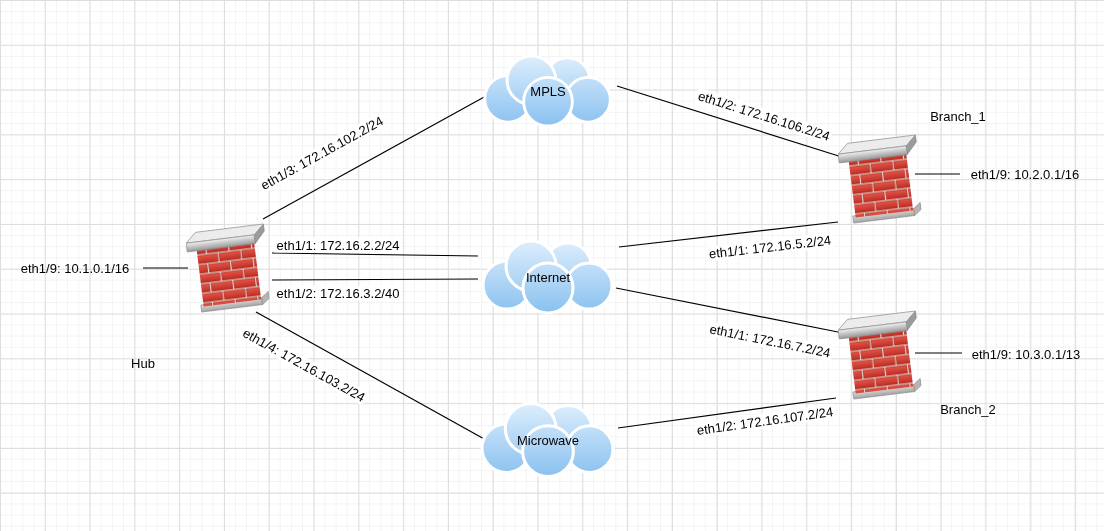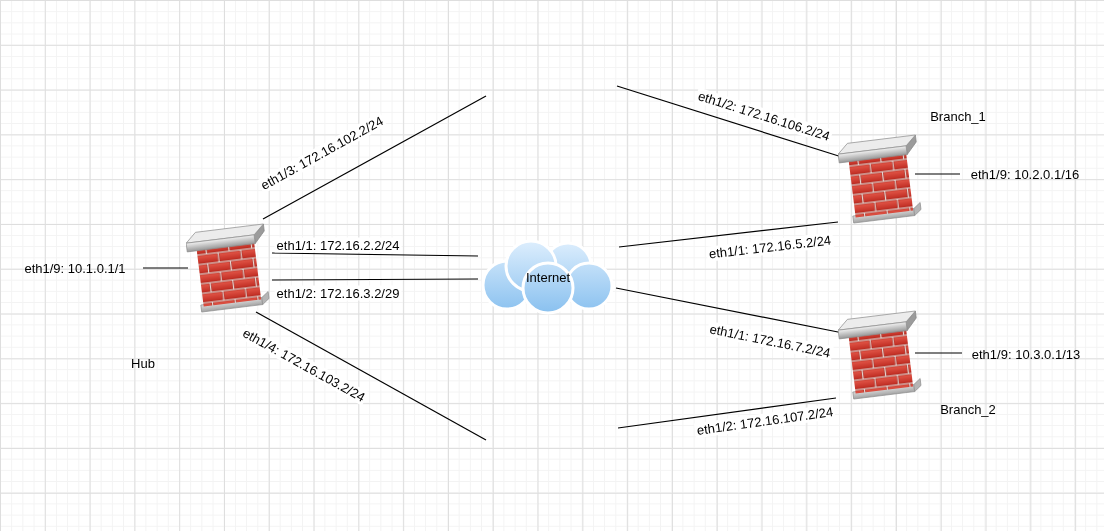--- a/index.html
+++ b/index.html
@@ -92,28 +92,40 @@
       <line x1="619" y1="247" x2="838" y2="222"></line>
       <line x1="616" y1="288" x2="843" y2="333"></line>
       <line x1="256" y1="312" x2="486" y2="440"></line>
       <line x1="618" y1="428" x2="836" y2="398"></line>
       <line x1="143" y1="268" x2="188" y2="268"></line>
       <line x1="915" y1="174" x2="960" y2="174"></line>
       <line x1="915" y1="353" x2="962" y2="353"></line>
     </g>
   </svg>
 
+  <div class="node" style="left:480px; top:54px; width:136px; height:74px;">
+    <svg viewBox="0 0 136 76">
+        <use href="#cloud-icon"></use>
+      </svg>
+    <span class="cloud-label">MPLS</span>
+  </div>
 
   <div class="node" style="left:480px; top:239px; width:136px; height:76px;text-align:center;">
     <svg viewBox="0 0 136 76">
         <use href="#cloud-icon"></use>
       </svg>
     <span class="cloud-label">Internet</span>
   </div>
 
+  <div class="node" style="left:479px; top:400px; width:138px; height:80px;">
+    <svg viewBox="0 0 136 76">
+        <use href="#cloud-icon"></use>
+      </svg>
+    <span class="cloud-label">Microwave</span>
+  </div>
 
   <div class="node" style="left:186px; top:221px; width:86px; height:94px;">
     <svg viewBox="0 0 98 104">
         <use href="#fw-icon"></use>
       </svg>
   </div>
 
   <div class="node" style="left:838px; top:131px; width:86px; height:96px;">
     <svg viewBox="0 0 98 104">
         <use href="#fw-icon"></use>
@@ -129,29 +141,29 @@
   <div class="node-label" style="left:143px; top:323px;margin-top:40px;">Hub</div>
   <div class="node-label" style="left:958px; top:116px;text-align:center;">Branch_1</div>
   <div class="node-label" style="left:956px; top:409px;margin-left:12px;">Branch_2</div>
 
   <div class="edge-label" style="left:322px; top:153px; transform:translate(-50%,-50%) rotate(-29deg);">eth1/3: 172.16.102.2/24</div>
 
   <div class="edge-label" style="left:764px; top:116px; transform:translate(-50%,-50%) rotate(17.5deg);">eth1/2: 172.16.106.2/24</div>
 
   <div class="edge-label" style="left:338px; top:245px; transform:translate(-50%,-50%);">eth1/1: 172.16.2.2/24</div>
 
-  <div class="edge-label" style="left:338px; top:293px; transform:translate(-50%,-50%);">eth1/2: 172.16.3.2/29</div>
+  <div class="edge-label" style="left:338px; top:293px; transform:translate(-50%,-50%);">eth1/2: 172.16.3.2/40</div>
 
   <div class="edge-label" style="left:770px; top:247px; transform:translate(-50%,-50%) rotate(-6.5deg);">eth1/1: 172.16.5.2/24</div>
 
   <div class="edge-label" style="left:770px; top:341px; transform:translate(-50%,-50%) rotate(11.5deg);">eth1/1: 172.16.7.2/24</div>
 
   <div class="edge-label" style="left:304px; top:365px; transform:translate(-50%,-50%) rotate(29deg);">eth1/4: 172.16.103.2/24</div>
 
   <div class="edge-label" style="left:765px; top:421px; transform:translate(-50%,-50%) rotate(-8deg);">eth1/2: 172.16.107.2/24</div>
 
-  <div class="edge-label" style="left:75px; top:268px; transform:translate(-50%,-50%); background:transparent;">eth1/9: 10.1.0.1/1</div>
+  <div class="edge-label" style="left:75px; top:268px; transform:translate(-50%,-50%); background:transparent;">eth1/9: 10.1.0.1/16</div>
 
   <div class="edge-label" style="left:1025px; top:174px; transform:translate(-50%,-50%); background:transparent;">eth1/9: 10.2.0.1/16</div>
 
   <div class="edge-label" style="left:1026px; top:354px; transform:translate(-50%,-50%); background:transparent;">eth1/9: 10.3.0.1/13</div>
 
 </div>
 
 </body></html>

